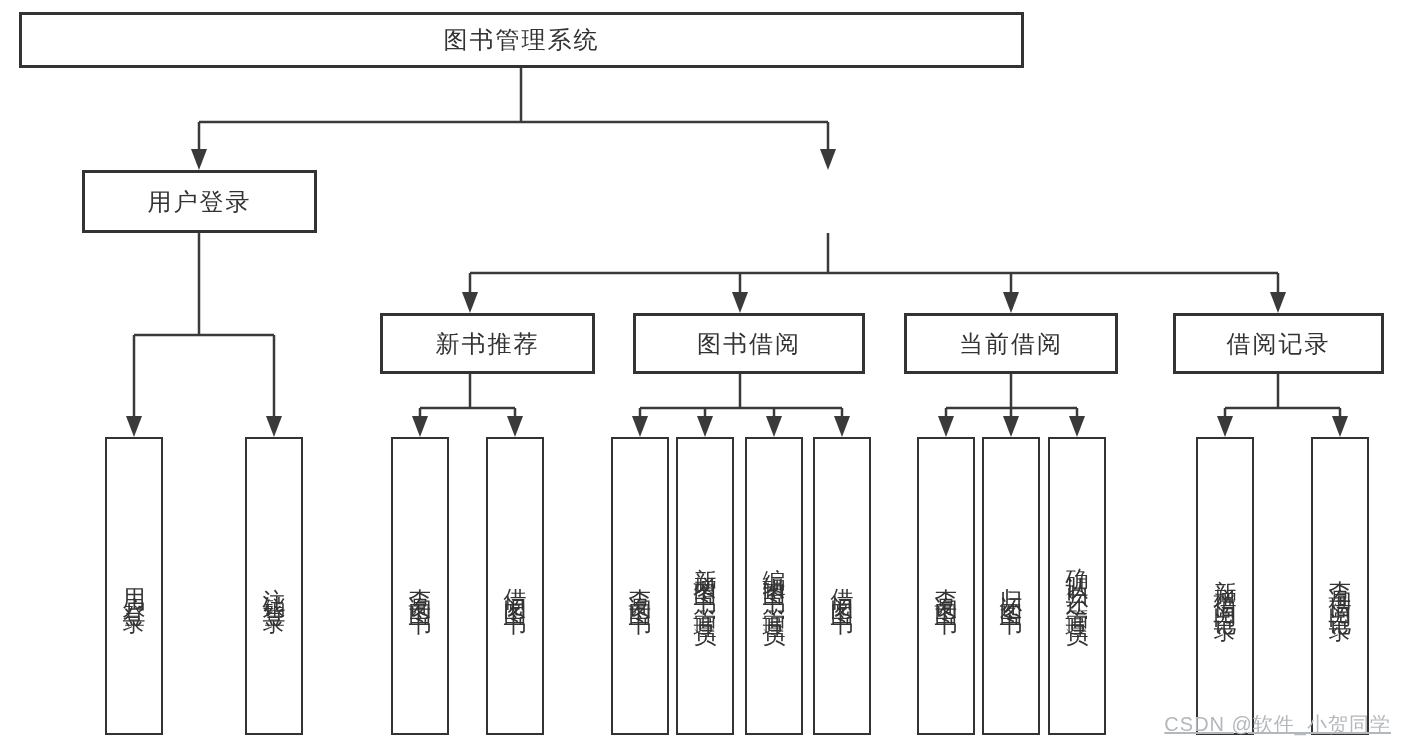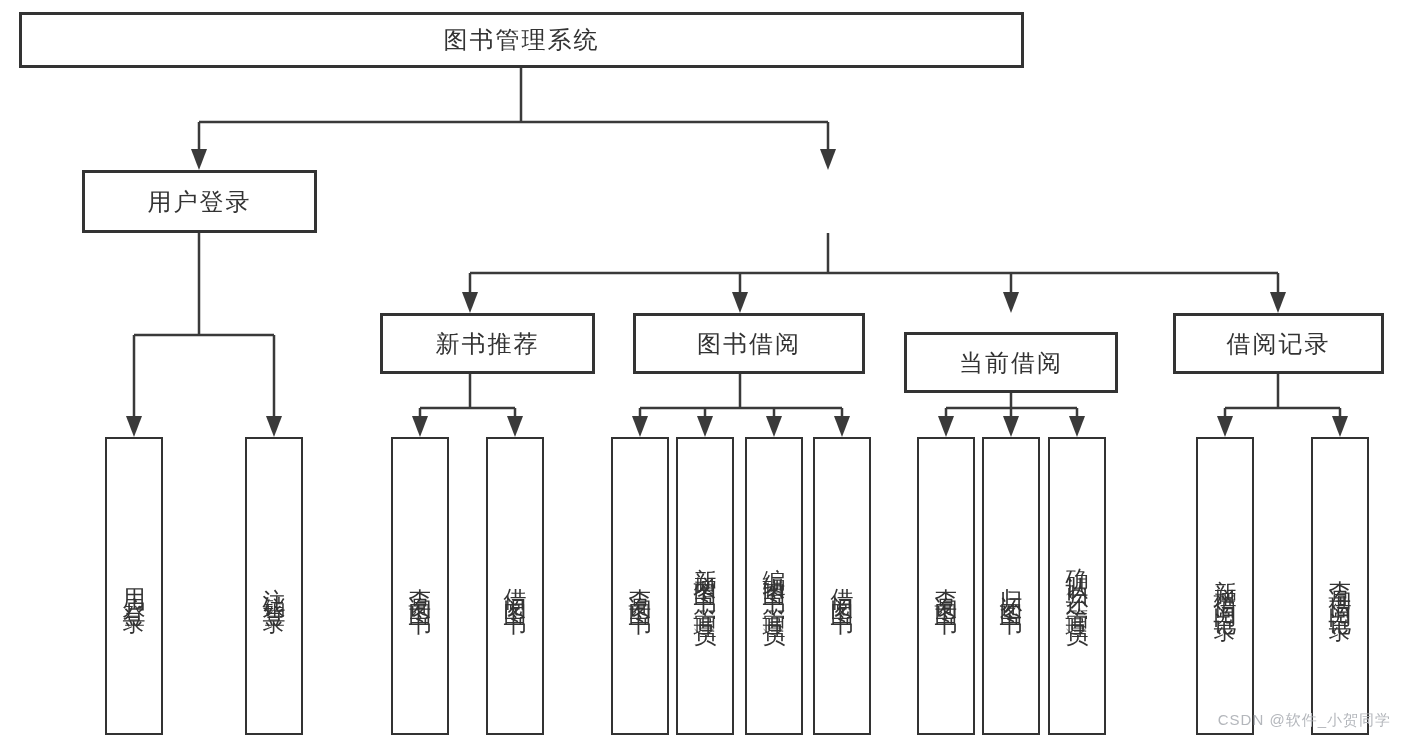--- a/index.html
+++ b/index.html
@@ -42,24 +42,25 @@
     letter-spacing: 8px;
     line-height: 1;
     font-size: 23px;
     white-space: nowrap;
   }
   .watermark {
     position: absolute;
     z-index: 2;
     right: 14px;
     top: 711px;
-    font-size: 15px;
+    font-size: 20px;
     letter-spacing: 1px;
     color: var(--watermark, #b4b7bc);
     white-space: nowrap;
+    text-decoration: underline;
   }
 </style>
 </head>
 <body>
 
 <div class="canvas">
 
   <svg class="connectors" width="1405" height="747" viewBox="0 0 1405 747" aria-hidden="true">
     <path fill="none" stroke="currentColor" stroke-width="2.5" d="
       M521 68 V122 M199 122 H828 M199 122 V152 M828 122 V152
@@ -99,21 +100,21 @@
   <div class="node" style="left:82px; top:170px; width:235px; height:63px;">
     <span>用户登录</span>
   </div>
 
   <div class="node" style="left:380px; top:313px; width:215px; height:61px;">
     <span>新书推荐</span>
   </div>
   <div class="node" style="left:633px; top:313px; width:232px; height:61px;">
     <span>图书借阅</span>
   </div>
-  <div class="node" style="left:904px; top:313px; width:214px; height:61px;margin-top:19px;">
+  <div class="node" style="left:904px; top:313px; width:214px; height:61px;">
     <span>当前借阅</span>
   </div>
   <div class="node" style="left:1173px; top:313px; width:211px; height:61px;">
     <span>借阅记录</span>
   </div>
 
   <div class="node vnode" style="left:105px; top:437px; width:58px; height:298px;">
     <span class="vtext">用户登录</span>
   </div>
   <div class="node vnode" style="left:245px; top:437px; width:58px; height:298px;">

